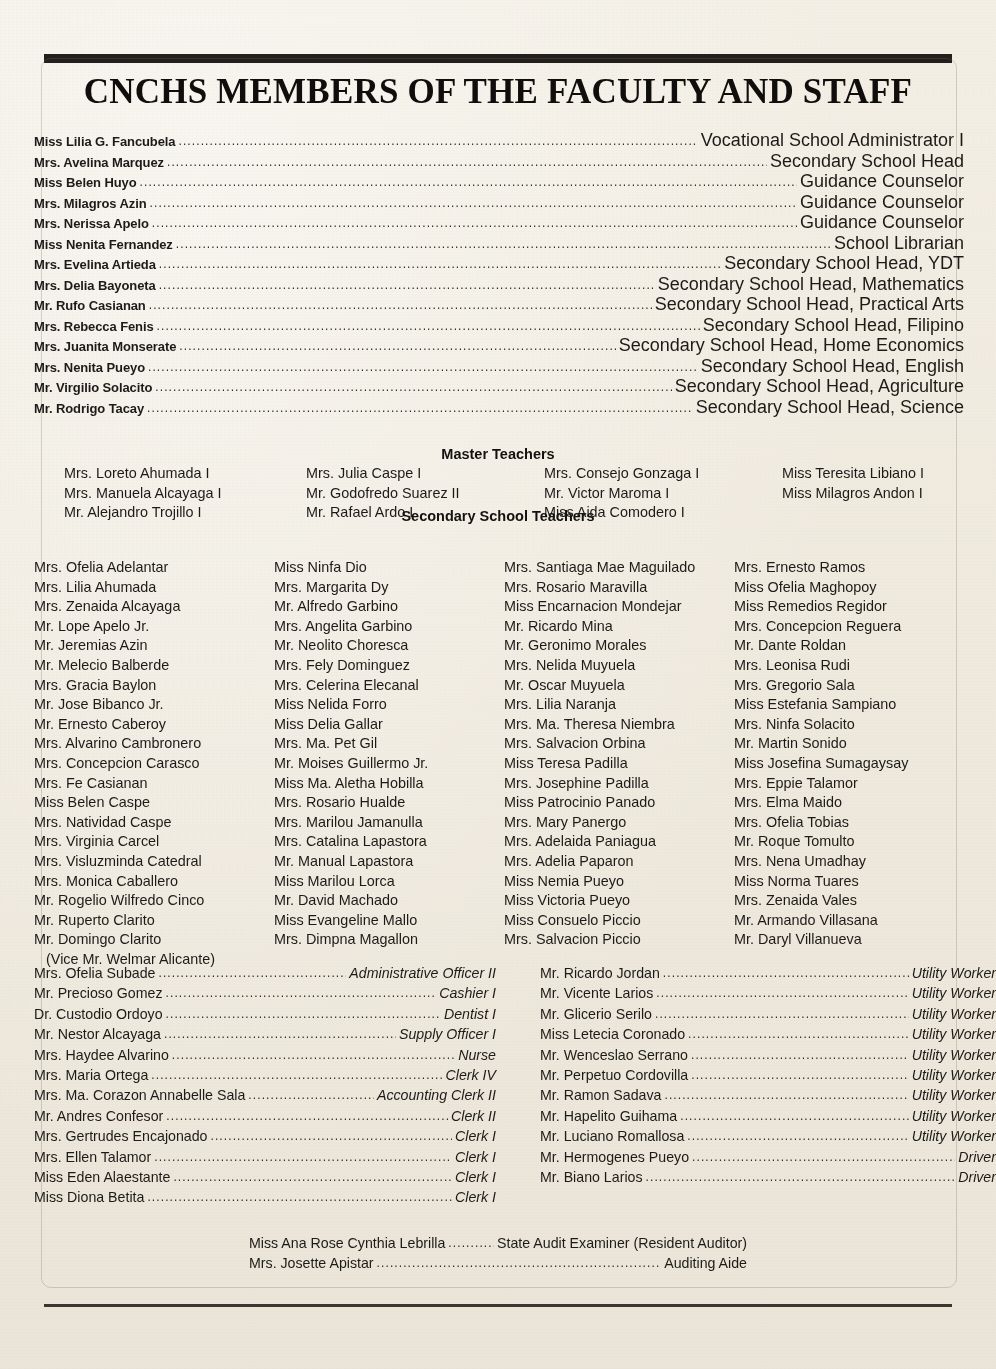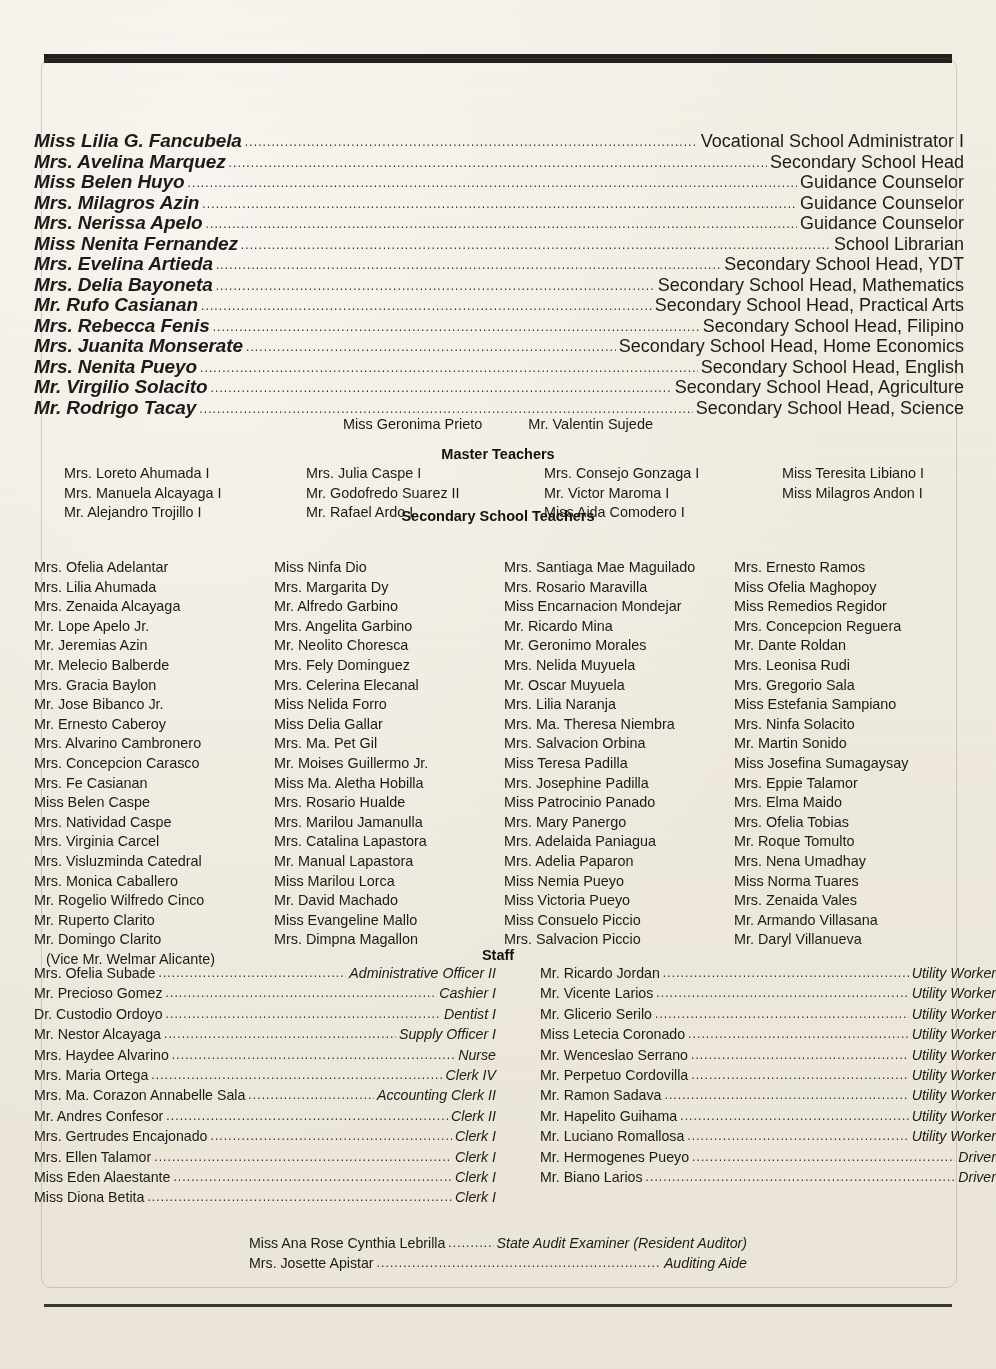--- a/index.html
+++ b/index.html
@@ -111,23 +111,22 @@
     left: 34px;
     top: 131px;
     width: 930px;
   }
   #heads-block .lrow {
     height: 20.5px;
     font-size: 14.5px;
   }
   #heads-block .nm {
     font-weight: bold;
-    font-size: 19px;
+    font-size: 13px;
     letter-spacing: -0.1px;
-    font-style: italic;
   }
   #heads-block .ttl {
     font-weight: normal;
     font-size: 18px;
   }
 
   
   .sec-head {
     position: absolute;
     left: 0; right: 0;
@@ -208,35 +207,35 @@
     left: 249px;
     top: 1216px;
     width: 498px;
     margin-top: 20px;
   }
   #coa-block .lrow {
     height: 20.4px;
     font-size: 14.2px;
   }
   #coa-block .ttl {
-    font-style: italic;
     font-size: 14.2px;
   }
 </style>
 </head>
 <body>
 
 <div class="page"></div>
 <div class="grain"></div>
 
 <div class="content">
 
   <div class="rule-top"></div>
   <div class="page-frame"></div>
 
+  <h1 class="title">CNCHS MEMBERS OF THE FACULTY AND STAFF</h1>
 
   <div class="leader-block" id="heads-block">
       <div class="lrow">
         <span class="nm">Miss Lilia G. Fancubela</span>
         <span class="dots">............................................................................................................................................................................................................................</span>
         <span class="ttl">Vocational School Administrator I</span>
       </div>
       <div class="lrow">
         <span class="nm">Mrs. Avelina Marquez</span>
         <span class="dots">............................................................................................................................................................................................................................</span>
@@ -297,21 +296,20 @@
         <span class="dots">............................................................................................................................................................................................................................</span>
         <span class="ttl">Secondary School Head, Agriculture</span>
       </div>
       <div class="lrow">
         <span class="nm">Mr. Rodrigo Tacay</span>
         <span class="dots">............................................................................................................................................................................................................................</span>
         <span class="ttl">Secondary School Head, Science</span>
       </div>
     </div>
 
-  <div id="instructors-row"><span>Miss Geronima Prieto</span><span class="gap">&nbsp;</span><span>Mr. Valentin Sujede</span></div>
 
   <div class="sec-head" id="head-master">Master Teachers</div>
   <div id="master-grid">
       <div>Mrs. Loreto Ahumada I</div>
       <div>Mrs. Julia Caspe I</div>
       <div>Mrs. Consejo Gonzaga I</div>
       <div>Miss Teresita Libiano I</div>
       <div>Mrs. Manuela Alcayaga I</div>
       <div>Mr. Godofredo Suarez II</div>
       <div>Mr. Victor Maroma I</div>
@@ -403,21 +401,20 @@
       <div>Mr. Domingo Clarito</div>
       <div>Mrs. Dimpna Magallon</div>
       <div>Mrs. Salvacion Piccio</div>
       <div>Mr. Daryl Villanueva</div>
       <div class="vice">(Vice Mr. Welmar Alicante)</div>
       <div>&nbsp;</div>
       <div>&nbsp;</div>
       <div>&nbsp;</div>
     </div>
 
-  <div class="sec-head" id="head-staff">Staff</div>
   <div class="leader-block" id="staff-left">
       <div class="lrow">
         <span class="nm">Mrs. Ofelia Subade</span>
         <span class="dots">............................................................................................................................................................................................................................</span>
         <span class="ttl">Administrative Officer II</span>
       </div>
       <div class="lrow">
         <span class="nm">Mr. Precioso Gomez</span>
         <span class="dots">............................................................................................................................................................................................................................</span>
         <span class="ttl">Cashier I</span>

